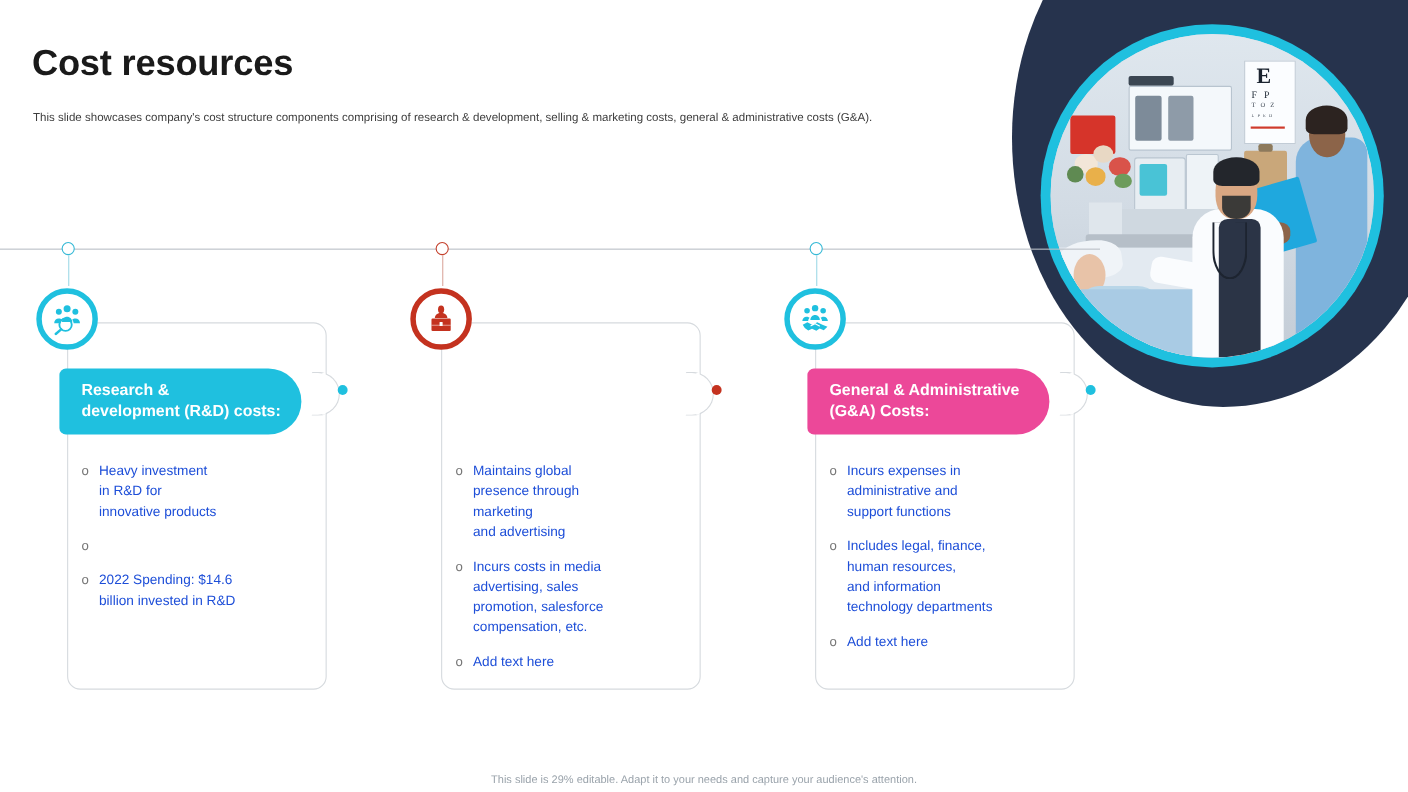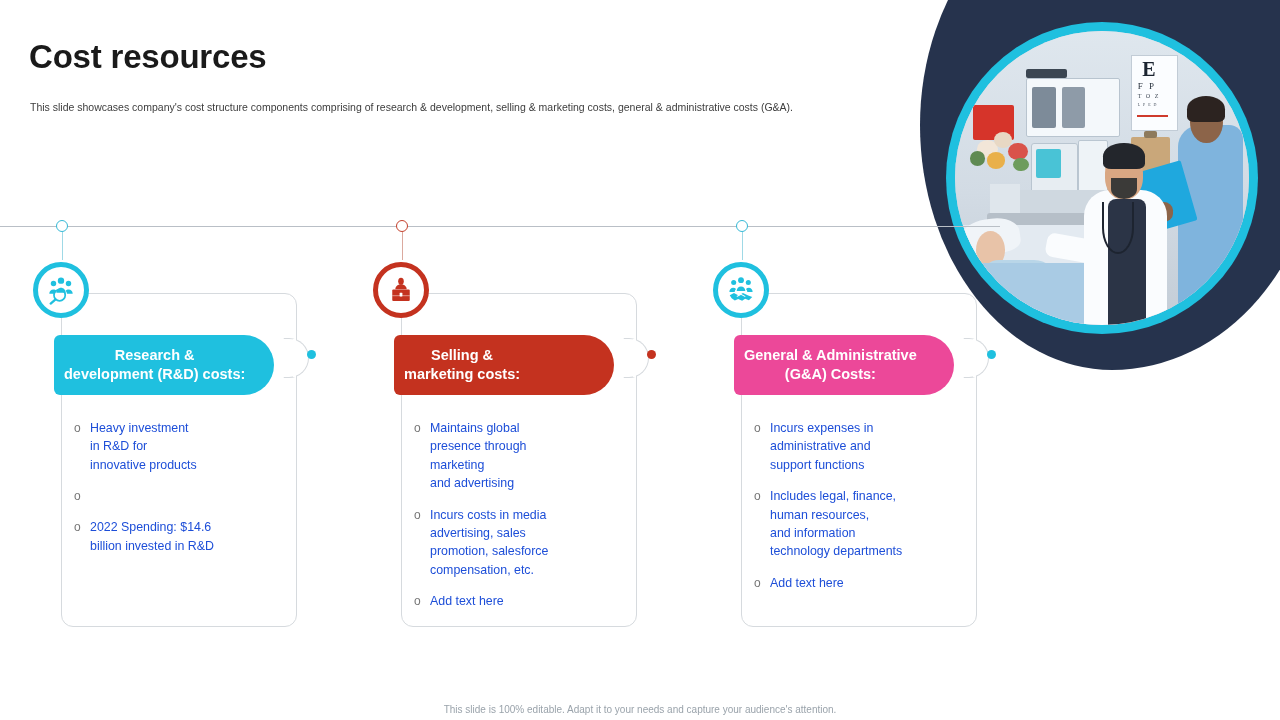--- a/index.html
+++ b/index.html
@@ -113,22 +113,21 @@
   }
   .card-dot {
     position: absolute; width: 9px; height: 9px; border-radius: 50%;
     right: -20px; top: 56px;
   }
   .card-header {
     position: absolute; left: -8px; top: 41px;
     width: 220px; height: 60px;
     border-radius: 6px 30px 30px 6px;
     display: flex; align-items: center;
-    padding-left: 10px;
-    text-align: center;
+    padding-left: 20px;
   }
   .card-header span {
     color: #ffffff; font-size: 14.5px; font-weight: bold; line-height: 19px;
     white-space: pre-line;
   }
   .bullets { position: absolute; left: 12px; top: 125px; right: 8px; }
   .bullet { display: flex; margin-bottom: 13px; }
   .bullet .mark {
     width: 16px; flex: 0 0 16px; color: #767676; font-size: 12px; line-height: 18px;
   }
@@ -252,24 +251,20 @@
       <path d="M28.5 20h-6.2c0-1-.5-2.3-1.4-3.3.8-.8 1.9-1.3 3.2-1.3 2.5 0 4.4 2 4.4 4.6z" fill="#1fc0df"></path>
       <circle cx="14.5" cy="21.5" r="6" fill="none" stroke="#1fc0df" stroke-width="1.8"></circle>
       <line x1="10.2" y1="26" x2="5" y2="30.5" stroke="#1fc0df" stroke-width="2.4" stroke-linecap="round"></line>
     </svg>
   </div>
 
   <div class="card" style="left:401px;">
     <div class="card-notch"></div>
     <div class="card-notch-cover"></div>
     <div class="card-dot" style="background:#c4321f;"></div>
-    <div class="card-header" style="background:#c4321f;">
-      <span>Selling &amp;
-marketing costs:</span>
-    </div>
     <div class="bullets">
       <div class="bullet">
         <div class="mark">o</div>
         <div class="txt">Maintains global
 presence through
 marketing
 and advertising</div>
       </div>
       <div class="bullet">
         <div class="mark">o</div>
@@ -330,15 +325,15 @@
       <circle cx="8.2" cy="8" r="2.7" fill="#1fc0df"></circle>
       <circle cx="23.8" cy="8" r="2.7" fill="#1fc0df"></circle>
       <path d="M11.4 17c0-2.7 2-4.8 4.6-4.8s4.6 2.1 4.6 4.8z" fill="#1fc0df"></path>
       <path d="M3.6 18c0-2.4 1.8-4.3 4.1-4.3 1.2 0 2.2.5 3 1.2-.9.9-1.4 2.1-1.4 3.1z" fill="#1fc0df"></path>
       <path d="M28.4 18h-5.7c0-1-.5-2.2-1.4-3.1.8-.7 1.8-1.2 3-1.2 2.3 0 4.1 1.9 4.1 4.3z" fill="#1fc0df"></path>
       <path d="M4 21.5l4.5-2.3 5 2.6 4.6-2.6 5 2.3 4.9 2-3.6 3.4-4-1.6-3.2 2.2-4.2-2-3.6 1.6-3.4-2.3z" fill="#1fc0df"></path>
       <path d="M12 22.6l4-2 4.2 2.2" fill="none" stroke="#ffffff" stroke-width="1.1" stroke-linecap="round"></path>
     </svg>
   </div>
 
-  <div class="footer">This slide is 100% editable. Adapt it to your needs and capture your audience's attention.</div>
+  <div class="footer">This slide is 29% editable. Adapt it to your needs and capture your audience's attention.</div>
 
 </div>
 
 </body></html>

